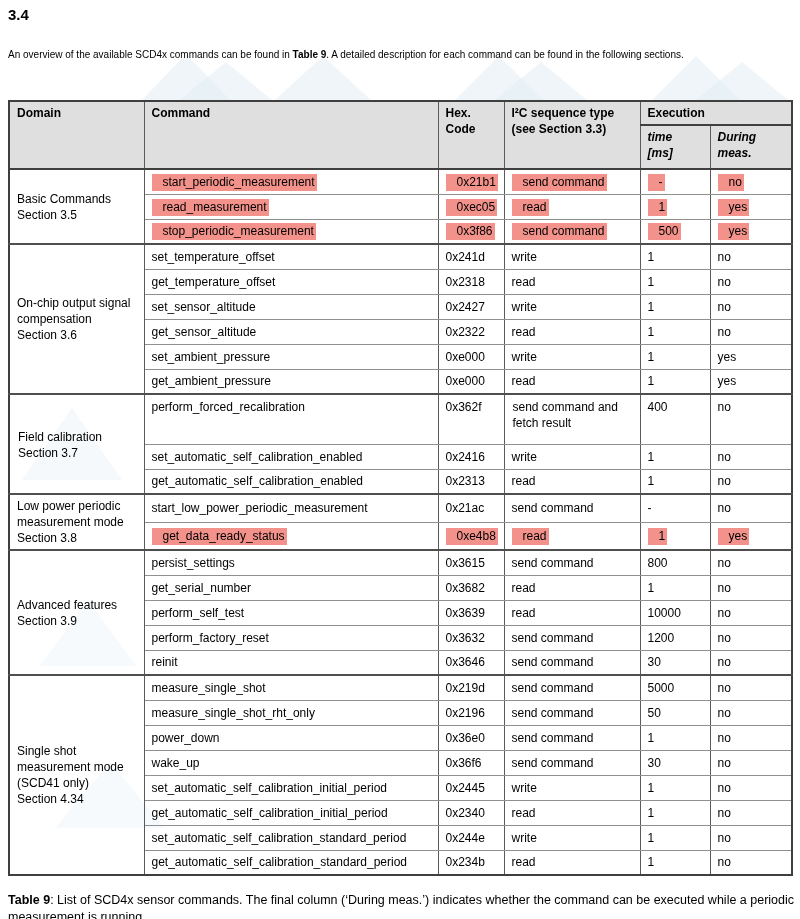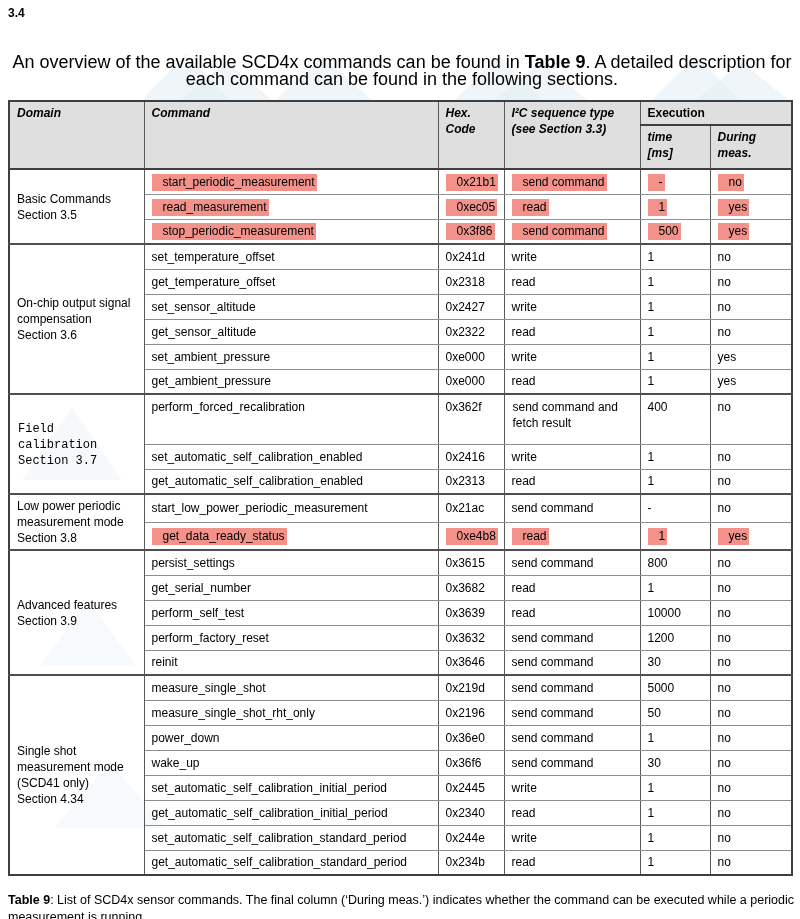--- a/index.html
+++ b/index.html
@@ -20,26 +20,26 @@
   }
   .wm{
     position:absolute;width:0;height:0;
     border-style:solid;
     border-color:transparent transparent var(--wm) transparent;
     z-index:0;
   }
   .content{position:relative;z-index:1;}
   .section-heading{
     position:absolute;left:8px;top:6px;
-    font-size:12px;font-weight:bold;
+    font-size:15px;font-weight:bold;
     display:flex;gap:21px;margin:0;
   }
   .intro{
     position:absolute;left:8px;top:36px;width:788px;
-    font-size:18px;line-height:17px;text-align:center;
+    font-size:10px;line-height:17px;
   }
   .intro b{font-weight:bold;}
   table.cmd{
     position:absolute;left:8px;top:100px;width:783px;
     border-collapse:collapse;table-layout:fixed;
     border:2px solid var(--line-dark);
     background:transparent;
   }
   table.cmd th, table.cmd td{
     font-size:12px;line-height:16px;
@@ -52,39 +52,39 @@
     background:var(--head-bg);
     font-weight:bold;
     vertical-align:top;
     white-space:pre-line;
     border-top:2px solid var(--line-dark);
     border-bottom:1px solid var(--line-mid);
   }
   tr.h1{height:22px;}
   tr.h2{height:44px;}
   tr.h2 th{border-bottom:2px solid var(--line-dark);font-style:italic;}
-  thead th[rowspan]{border-bottom:2px solid var(--line-dark);font-style:italic;}
+  thead th[rowspan]{border-bottom:2px solid var(--line-dark);}
   tbody td{
     height:25px;
     vertical-align:middle;
     border-top:1px solid var(--line-light);
     border-bottom:1px solid var(--line-light);
     background:transparent;
     overflow:hidden;
   }
   tbody tr.group-start td{border-top:2px solid #4f4f4f;}
   td.domain-cell{
     white-space:pre-line;
     vertical-align:middle;
     line-height:17px;
     padding-left:8px;padding-right:2px;
   }
   td.seq-cell{white-space:pre-line;}
   tr.row-tall td{height:50px;vertical-align:top;padding-top:4px;}
-  tr.row-tall td.domain-cell{vertical-align:middle;font-family:Liberation Mono, monospace;}
+  tr.row-tall td.domain-cell{vertical-align:middle;}
   tr.row-tall td.seq-cell{word-spacing:5px;}
   tr.row-tall td.seq-cell, tr.row-tall td.domain-cell{word-spacing:normal;padding-left:8px;}
   .hl{background:var(--hl);padding:1px 2px 2px 11px;}
   .caption{
     position:absolute;left:8px;top:879px;width:788px;
     font-size:12.5px;line-height:17px;
   }
   .caption b{font-weight:bold;}
 </style>
 </head>

